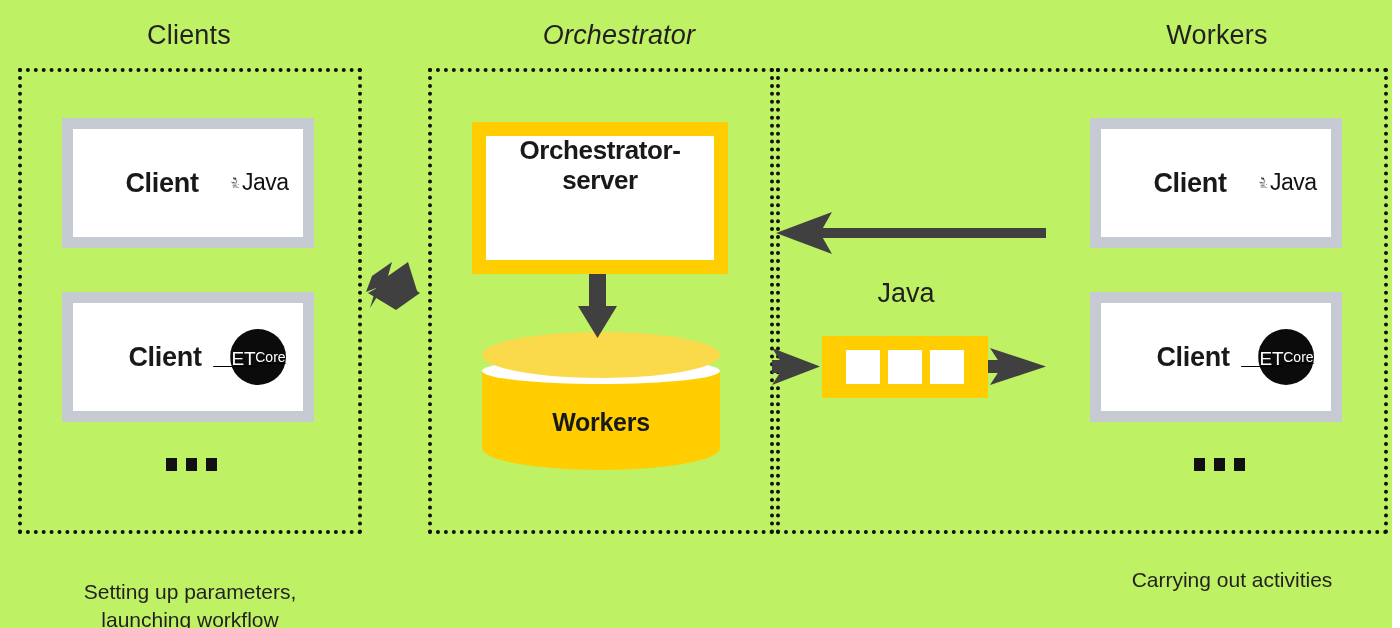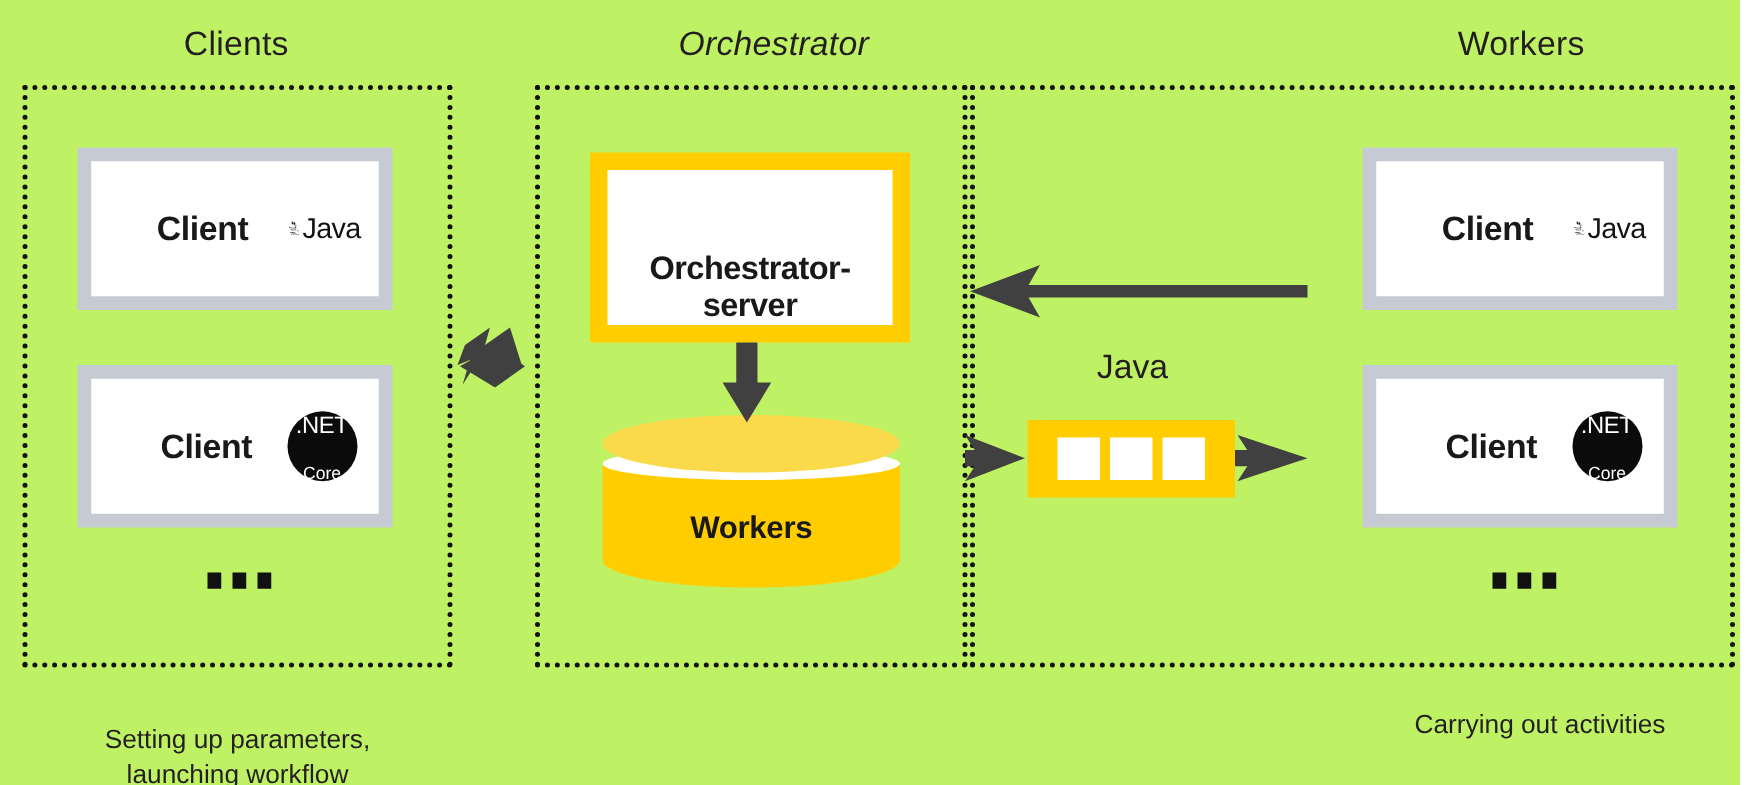--- a/index.html
+++ b/index.html
@@ -91,24 +91,25 @@
     letter-spacing: -0.5px;
   }
 
   
   .dotnet-logo {
     width: 56px;
     height: 56px;
     border-radius: 50%;
     background: #0b0b0b;
     display: flex;
-    flex-direction: column;
+    flex-direction: row;
     align-items: center;
-    justify-content: space-between;
+    justify-content: flex-end;
     line-height: 1;
+    text-decoration: underline;
   }
   .dotnet-main {
     color: #ffffff;
     font-size: 19px;
     font-weight: 400;
     letter-spacing: -0.3px;
     margin-top: 2px;
   }
   .dotnet-sub {
     color: #ffffff;
@@ -142,21 +143,21 @@
     height: 152px;
     background: #ffcd00;
     padding: 14px;
     box-sizing: border-box;
   }
   #orchestrator-server .inner {
     width: 100%;
     height: 100%;
     background: #ffffff;
     display: flex;
-    align-items: flex-end;
+    align-items: flex-start;
     justify-content: center;
     text-align: center;
   }
   .server-label {
     font-size: 26px;
     font-weight: 700;
     color: #19191c;
     line-height: 1.15;
     letter-spacing: -0.4px;
   }

